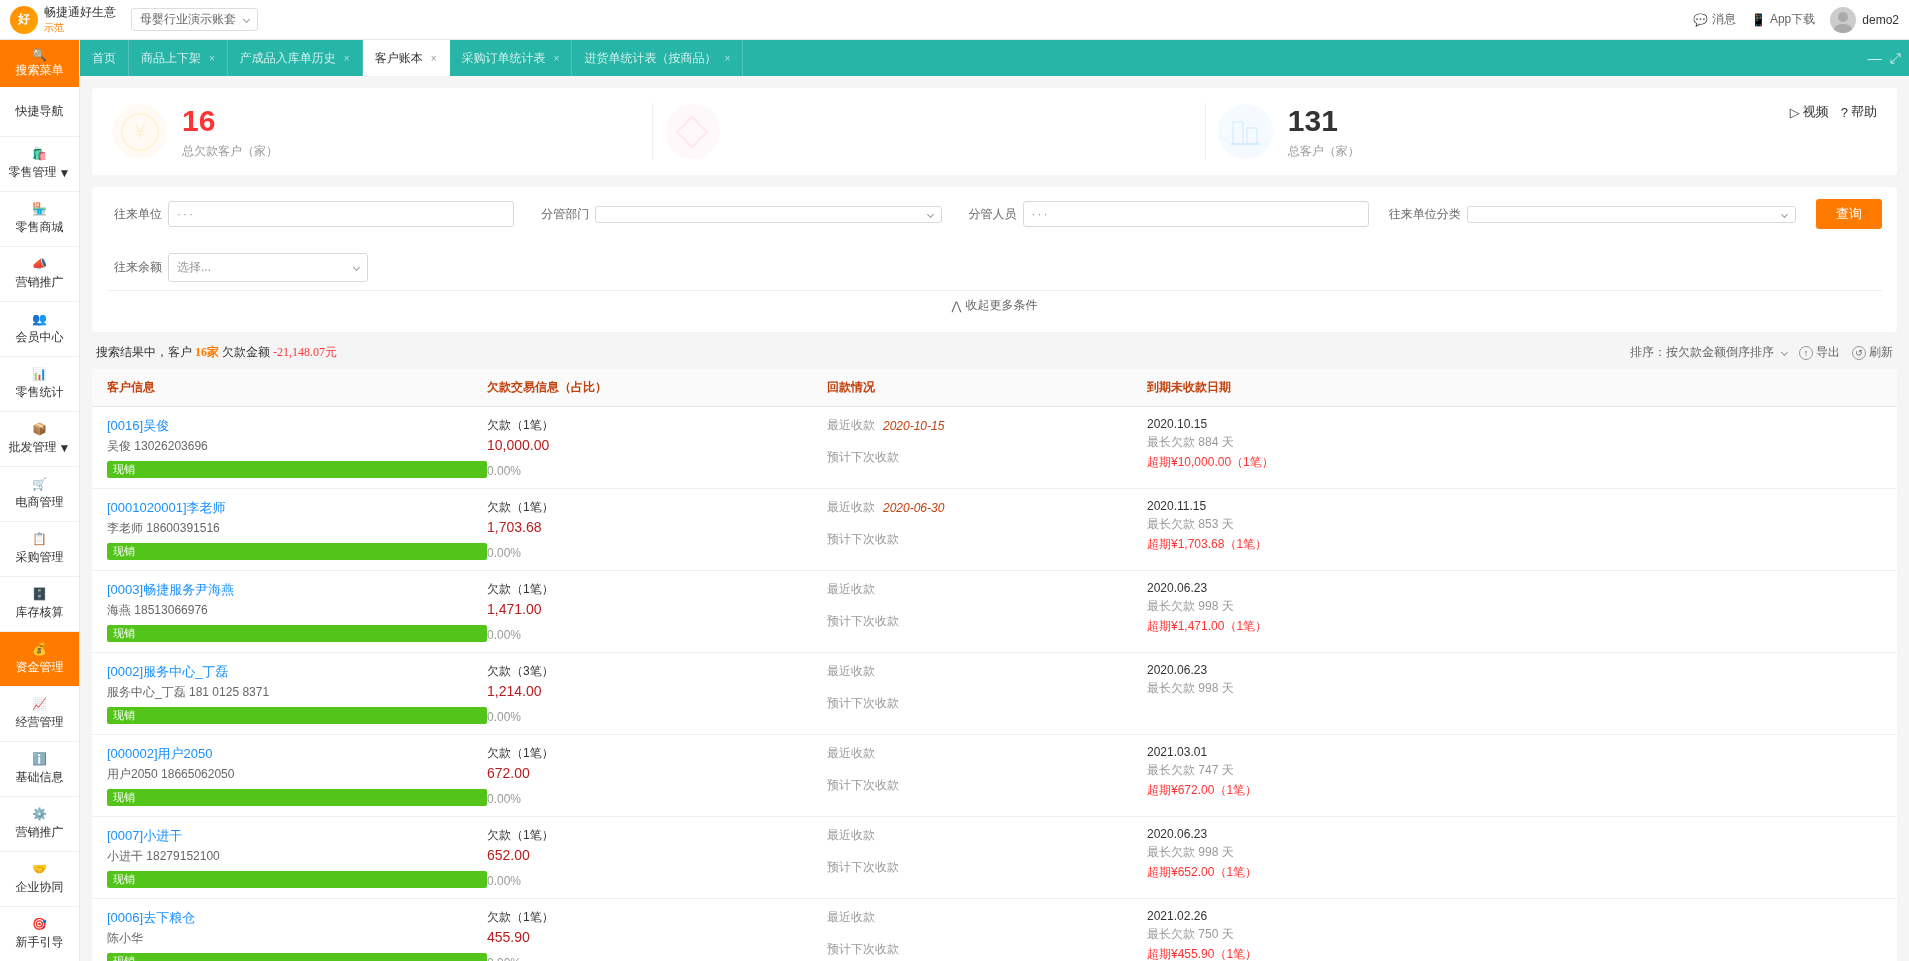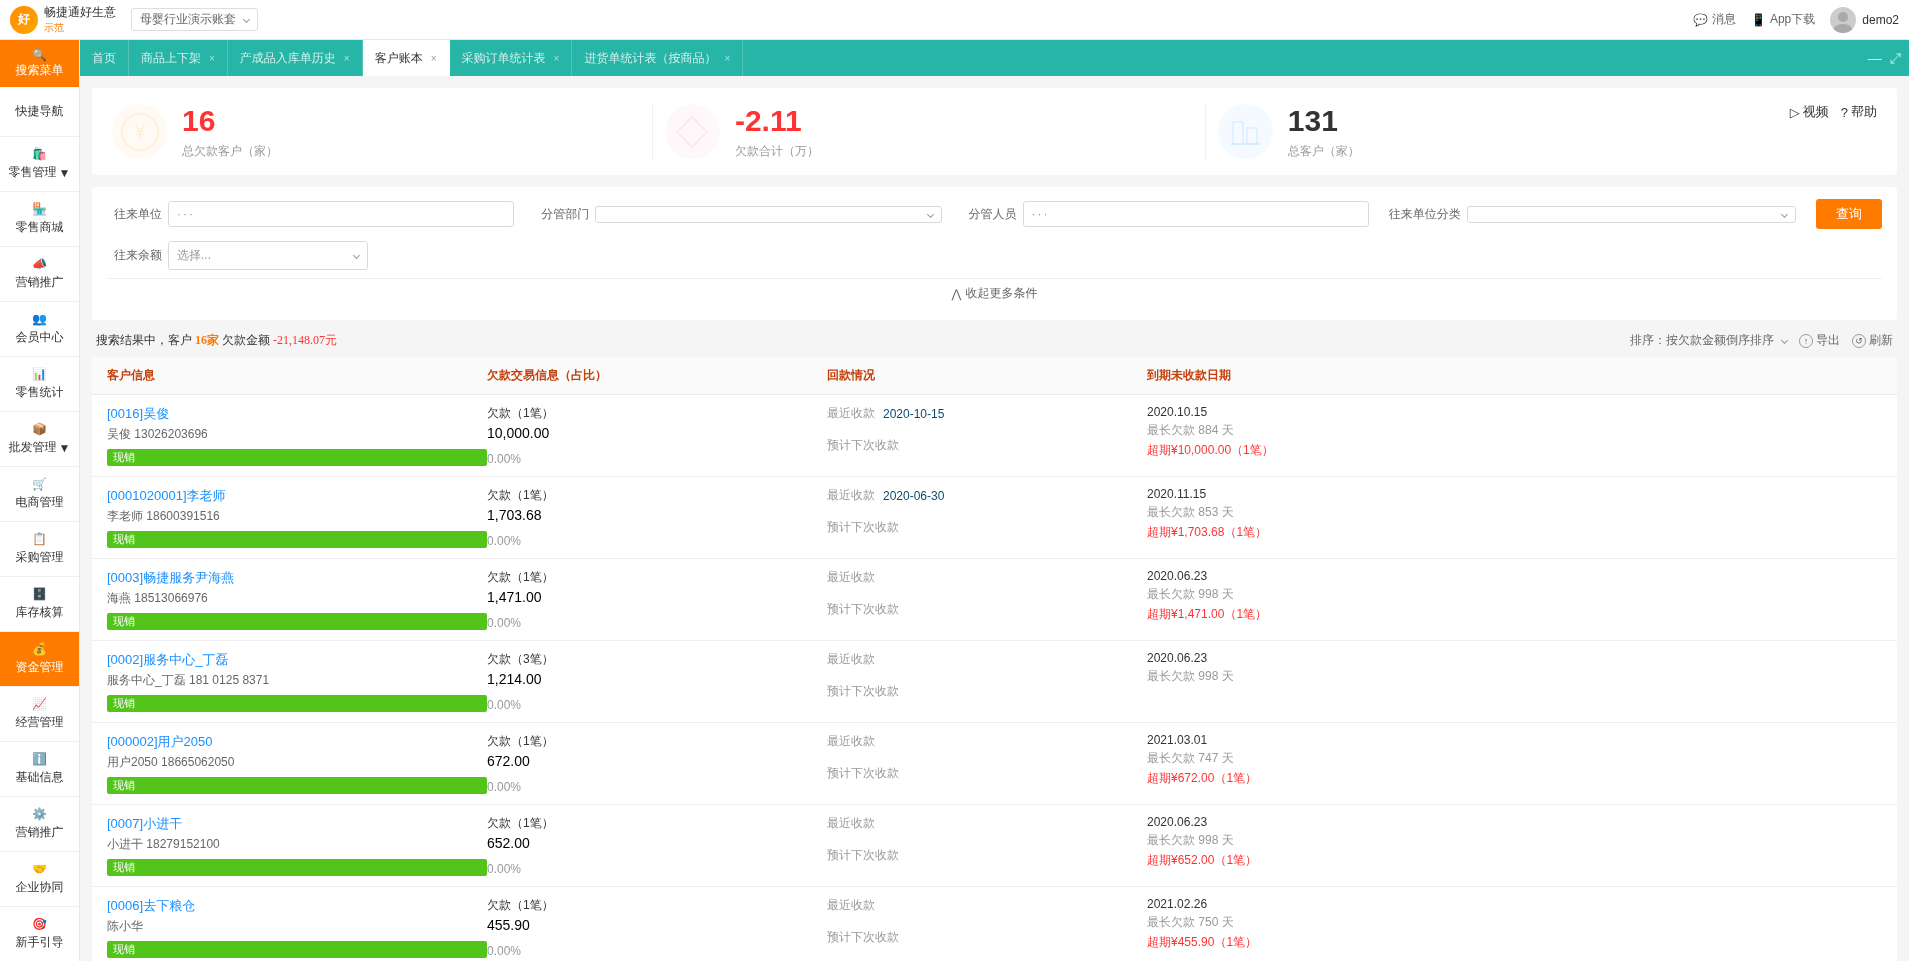--- a/index.html
+++ b/index.html
@@ -54,21 +54,21 @@
     .stat-icon.blue { background: rgba(0,150,255,0.15); color: #0096ff; }
     .stat-info { flex: 1; }
     .stat-value { font-size: 30px; font-weight: bold; line-height: 1.2; }
     .stat-value.red { color: #ff3333; }
     .stat-value.dark { color: #333; font-weight: 900; }
     .stat-label { font-size: 12px; color: #999; margin-top: 4px; }
     .stat-action-btn { display: flex; align-items: center; gap: 3px; cursor: pointer; }
 
     
     .filter-area { background: #fff; border-radius: 4px; padding: 12px 15px; margin-bottom: 12px; }
-    .filter-row { display: flex; gap: 20px; align-items: center; margin-bottom: 12px; }
+    .filter-row { display: flex; gap: 20px; align-items: center; margin-bottom: 24px; }
     .filter-item { display: flex; align-items: center; gap: 6px; flex: 1; }
     .filter-label { font-size: 12px; color: #666; white-space: nowrap; min-width: 55px; text-align: right; }
     .filter-input { flex: 1; border: 1px solid #d9d9d9; border-radius: 3px; padding: 5px 8px; font-size: 12px; display: flex; align-items: center; justify-content: space-between; cursor: pointer; background: #fff; min-width: 150px; }
     .filter-input-text { color: #999; font-size: 12px; }
     .filter-dots { color: #999; letter-spacing: 2px; }
     .filter-select { flex: 1; border: 1px solid #d9d9d9; border-radius: 3px; padding: 5px 8px; font-size: 12px; display: flex; align-items: center; justify-content: space-between; cursor: pointer; background: #fff; min-width: 200px; }
     .search-btn { background: #ff7b00; color: #fff; border: none; padding: 6px 20px; border-radius: 3px; font-size: 13px; cursor: pointer; }
     .filter-row-2 { display: flex; gap: 12px; align-items: center; }
     .collapse-btn { width: 100%; text-align: center; padding: 6px 0; color: #666; font-size: 12px; cursor: pointer; display: flex; align-items: center; justify-content: center; gap: 4px; border-top: 1px solid #f0f0f0; margin-top: 8px; }
 
@@ -85,25 +85,25 @@
     .data-table { background: #fff; border-radius: 4px; overflow: hidden; }
     .table-header { display: grid; grid-template-columns: 380px 340px 320px 1fr; background: #fafafa; border-bottom: 1px solid #e8e8e8; padding: 10px 15px; }
     .th { font-size: 12px; color: #c2410c; font-weight: 700; }
     .table-row { display: grid; grid-template-columns: 380px 340px 320px 1fr; border-bottom: 1px solid #f0f0f0; padding: 10px 15px; }
     .customer-info { display: flex; flex-direction: column; gap: 3px; }
     .customer-name { color: #1890ff; font-size: 13px; cursor: pointer; }
     .customer-contact { font-size: 12px; color: #666; }
     .customer-tag { display: inline-block; background: #52c41a; color: #fff; font-size: 11px; padding: 1px 6px; border-radius: 2px; margin-top: 3px; }
     .debt-info { display: flex; flex-direction: column; gap: 3px; }
     .debt-count { font-size: 12px; color: #333; }
-    .debt-amount { font-size: 14px; color: #000000; font-weight: 500; }
+    .debt-amount { font-size: 14px; color: #b91c1c; font-weight: 500; }
     .debt-percent { font-size: 12px; color: #999; margin-top: 8px; }
     .repay-info { display: flex; flex-direction: column; gap: 15px; }
     .repay-label { font-size: 12px; color: #999; }
-    .repay-date { font-size: 12px; color: #0c4a6e; }
+    .repay-date { font-size: 12px; color: #c2410c; font-style: italic; }
     .repay-next { font-size: 12px; color: #999; }
     .due-info { display: flex; flex-direction: column; gap: 3px; }
     .due-date { font-size: 12px; color: #333; }
     .due-days { font-size: 12px; color: #999; }
     .overdue-link { color: #ff3333; font-size: 12px; cursor: pointer; }
 
     
     ::-webkit-scrollbar { width: 6px; height: 6px; }
     ::-webkit-scrollbar-track { background: #f1f1f1; }
     ::-webkit-scrollbar-thumb { background: #ccc; border-radius: 3px; }
@@ -279,24 +279,20 @@
               <div class="stat-value red">16</div>
               <div class="stat-label">总欠款客户（家）</div>
             </div>
           </div>
           <div class="stat-card">
             <div class="stat-icon pink">
               <svg width="40" height="40" viewBox="0 0 40 40">
                   <polygon points="20,5 35,20 20,35 5,20" fill="none" stroke="#ff6496" stroke-width="2" opacity="0.4"></polygon>
                 </svg>
             </div>
-            <div class="stat-info">
-              <div class="stat-value red">-2.11</div>
-              <div class="stat-label">欠款合计（万）</div>
-            </div>
           </div>
           <div class="stat-card" style="border-right:none;">
             <div class="stat-icon blue">
               <svg width="40" height="40" viewBox="0 0 40 40">
                   <rect x="8" y="10" width="10" height="22" fill="none" stroke="#0096ff" stroke-width="1.5" opacity="0.4"></rect>
                   <rect x="22" y="16" width="10" height="16" fill="none" stroke="#0096ff" stroke-width="1.5" opacity="0.4"></rect>
                   <line x1="5" y1="32" x2="35" y2="32" stroke="#0096ff" stroke-width="1.5" opacity="0.4"></line>
                 </svg>
             </div>
             <div class="stat-info">

